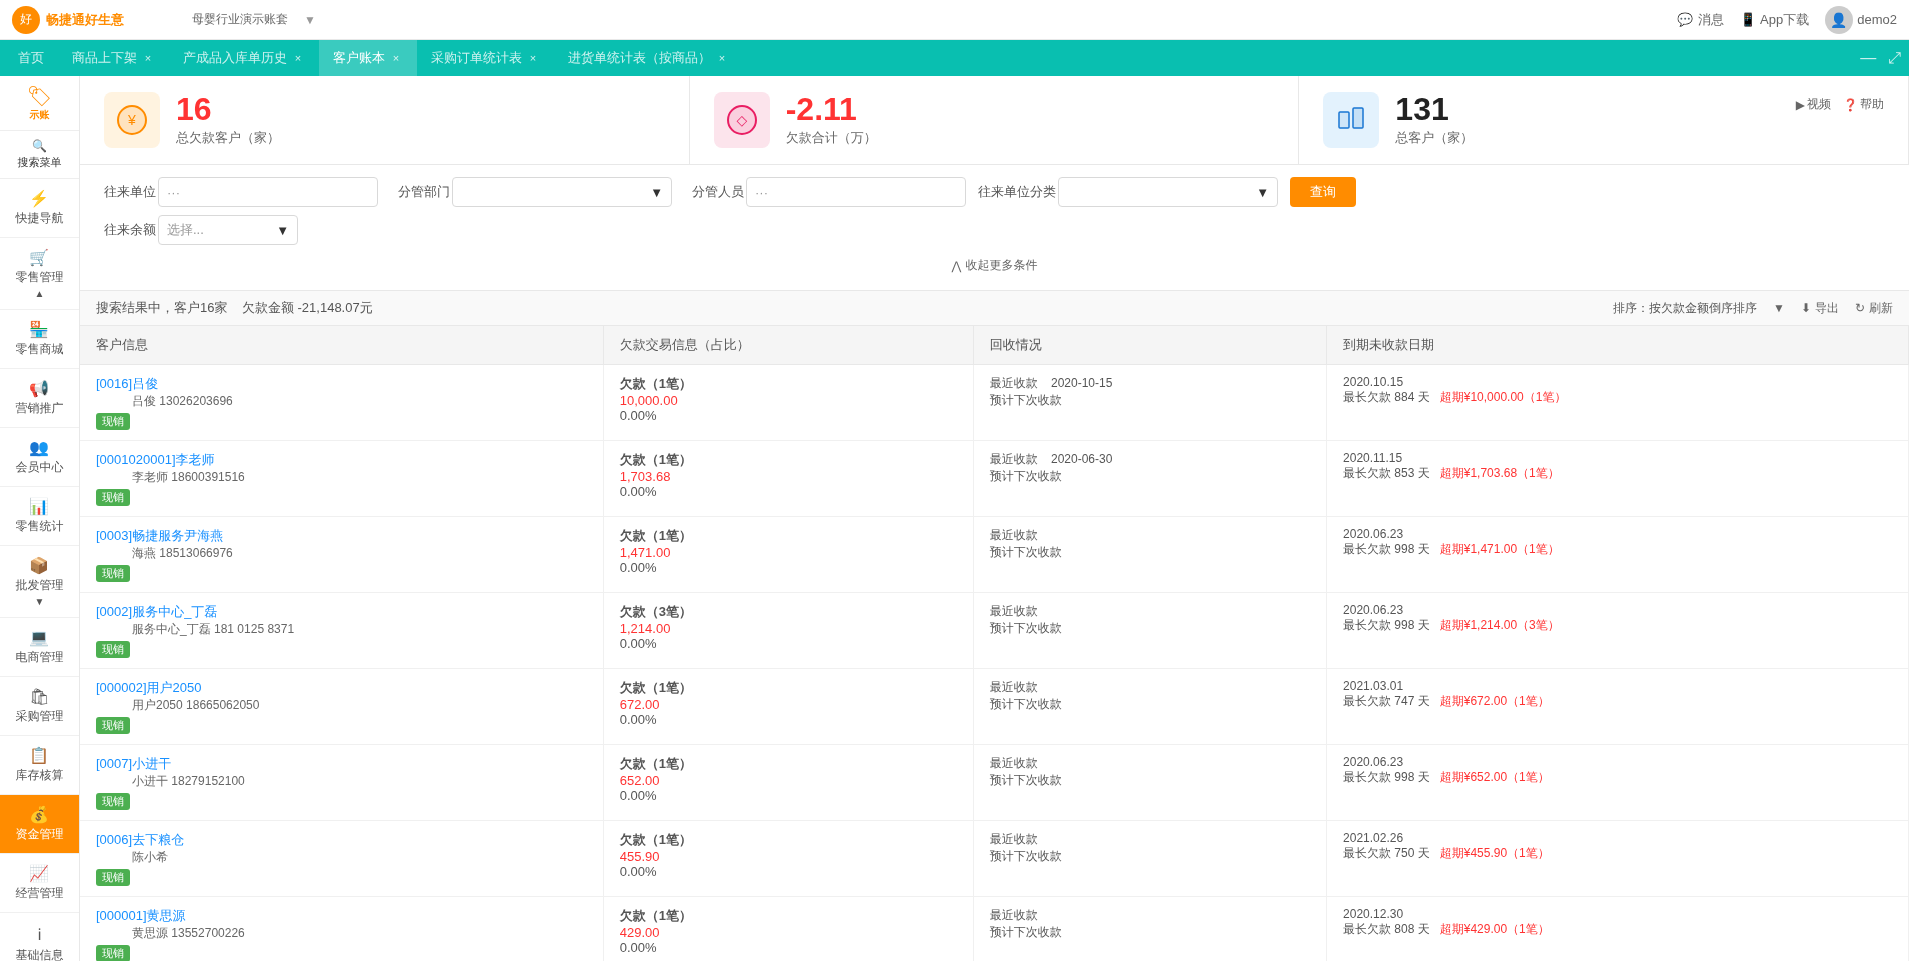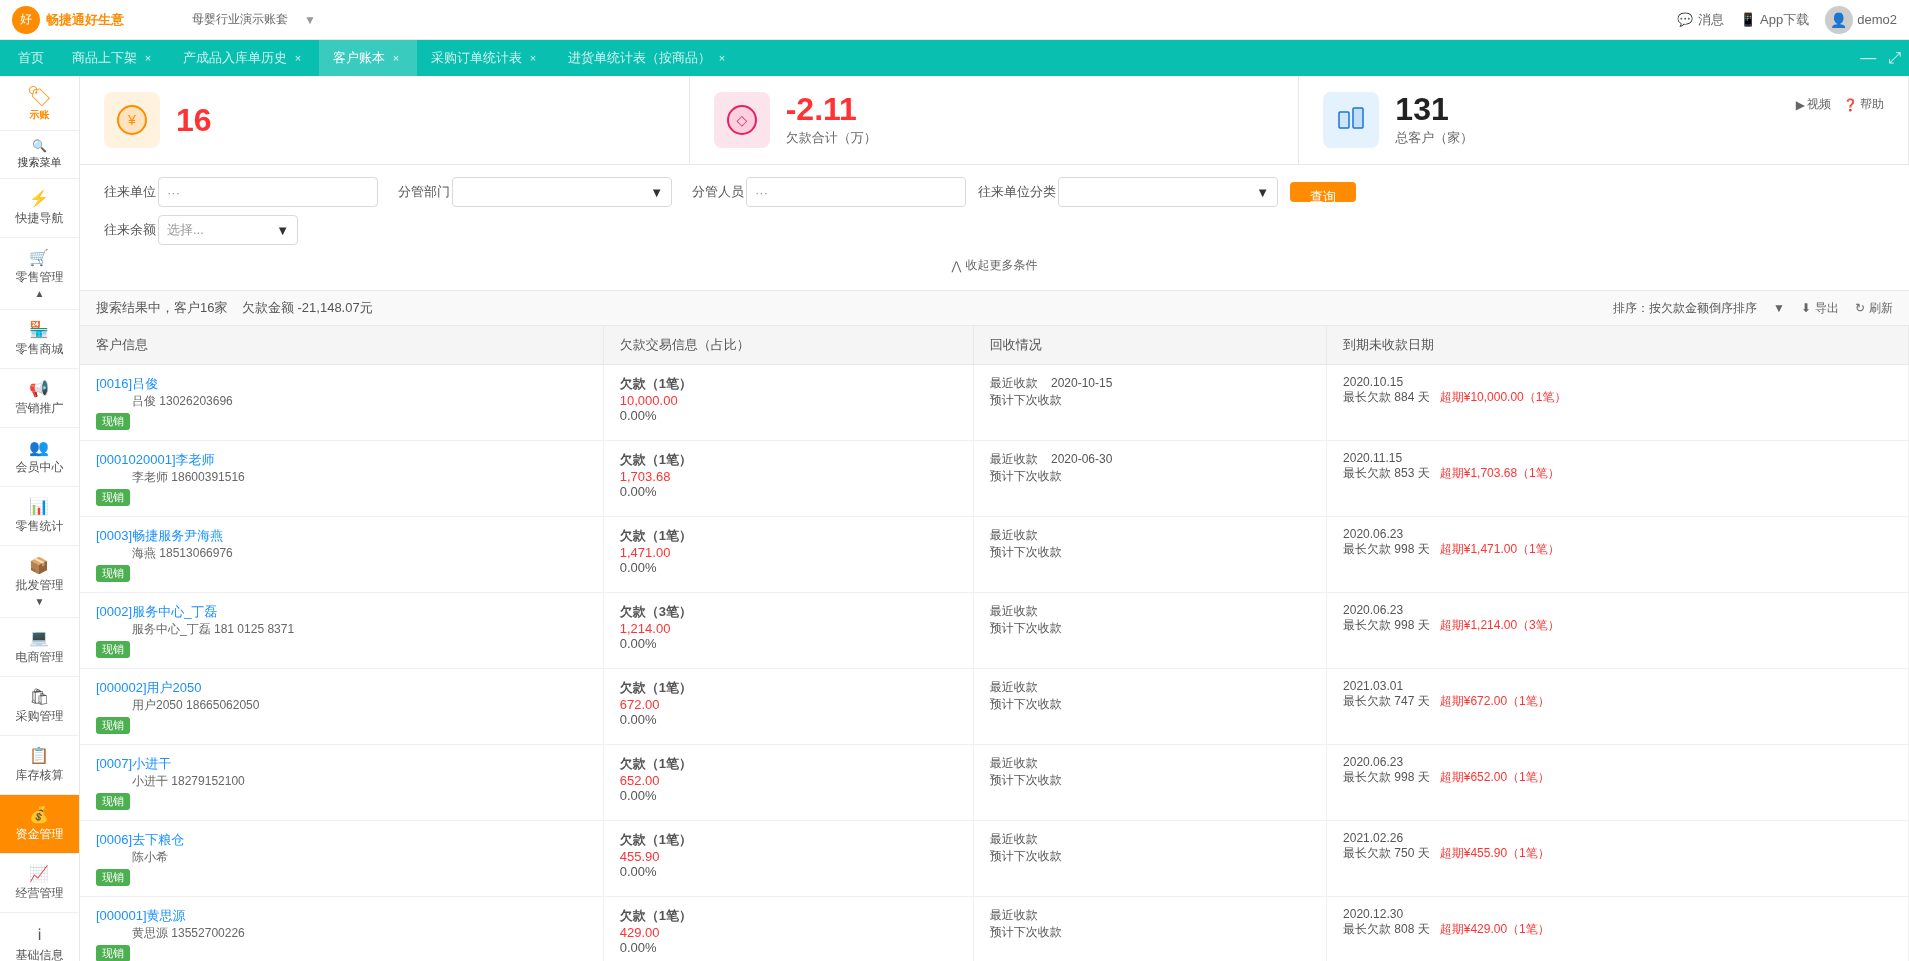--- a/index.html
+++ b/index.html
@@ -55,21 +55,21 @@
     .stat-card-action { cursor: pointer; display: flex; align-items: center; gap: 2px; }
 
     
     .filter-area { background: #fff; padding: 12px 16px; border-bottom: 1px solid #e8e8e8; flex-shrink: 0; }
     .filter-row { display: flex; align-items: center; gap: 12px; margin-bottom: 8px; flex-wrap: wrap; }
     .filter-item { display: flex; align-items: center; gap: 2px; }
     .filter-label { font-size: 13px; color: #555; white-space: nowrap; min-width: 60px; text-align: right; }
     .filter-input { width: 220px; height: 30px; border: 1px solid #d9d9d9; border-radius: 4px; padding: 0 8px; font-size: 13px; display: flex; align-items: center; justify-content: space-between; background: #fff; cursor: pointer; }
     .filter-select { width: 220px; height: 30px; border: 1px solid #d9d9d9; border-radius: 4px; padding: 0 8px; font-size: 13px; display: flex; align-items: center; justify-content: space-between; background: #fff; cursor: pointer; }
     .filter-input-text { color: #999; font-size: 13px; }
-    .search-btn { background: #ff8c00; color: #fff; border: none; border-radius: 4px; padding: 6px 20px; font-size: 13px; cursor: pointer; height: 20px; }
+    .search-btn { background: #ff8c00; color: #fff; border: none; border-radius: 4px; padding: 6px 20px; font-size: 13px; cursor: pointer; height: 30px; }
     .collapse-btn { display: flex; align-items: center; justify-content: center; gap: 4px; color: #666; font-size: 12px; cursor: pointer; padding: 4px; text-align: center; }
 
     
     .result-bar { display: flex; align-items: center; justify-content: space-between; padding: 8px 16px; background: #f9f9f9; border-bottom: 1px solid #e8e8e8; flex-shrink: 0; }
     .result-info { font-size: 13px; color: #555; }
     .result-actions { display: flex; align-items: center; gap: 16px; font-size: 12px; color: #666; }
     .result-action { display: flex; align-items: center; gap: 4px; cursor: pointer; }
     .sort-label { font-size: 12px; color: #555; }
 
     
@@ -230,20 +230,21 @@
       <div class="stats-row">
         <div class="stat-card">
           <div class="stat-icon orange">
             <svg width="32" height="32" viewBox="0 0 32 32" fill="none">
                 <circle cx="16" cy="16" r="14" stroke="#ff8c00" stroke-width="2" fill="rgba(255,140,0,0.15)"></circle>
                 <text x="16" y="21" text-anchor="middle" font-size="14" fill="#ff8c00">¥</text>
               </svg>
           </div>
           <div class="stat-info">
             <div class="stat-number">16</div>
+            <div class="stat-label">总欠款客户（家）</div>
           </div>
         </div>
         <div class="stat-card">
           <div class="stat-icon pink">
             <svg width="32" height="32" viewBox="0 0 32 32" fill="none">
                 <circle cx="16" cy="16" r="14" stroke="#e91e63" stroke-width="2" fill="rgba(233,30,99,0.1)"></circle>
                 <text x="16" y="21" text-anchor="middle" font-size="14" fill="#e91e63">◇</text>
               </svg>
           </div>
           <div class="stat-info">

